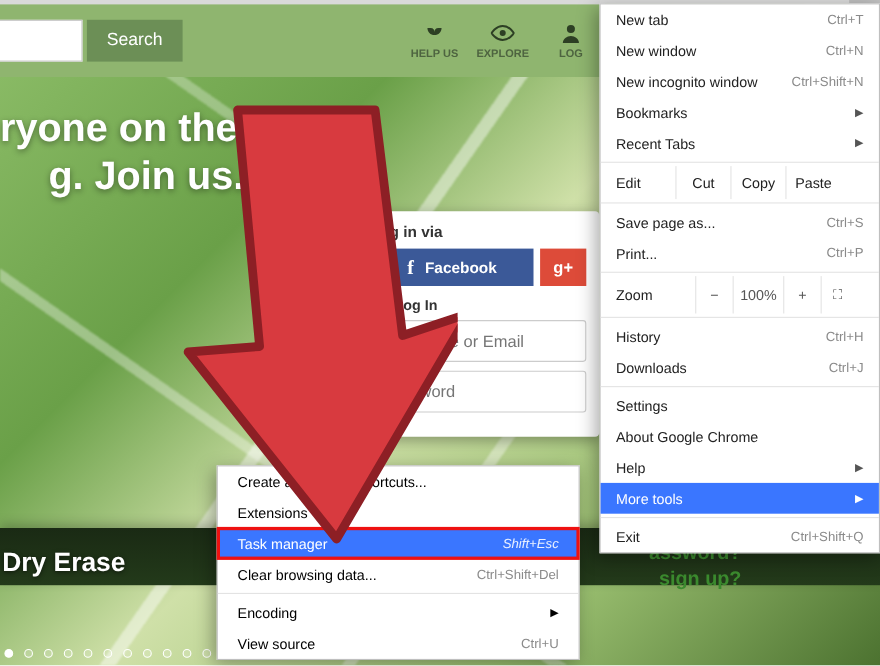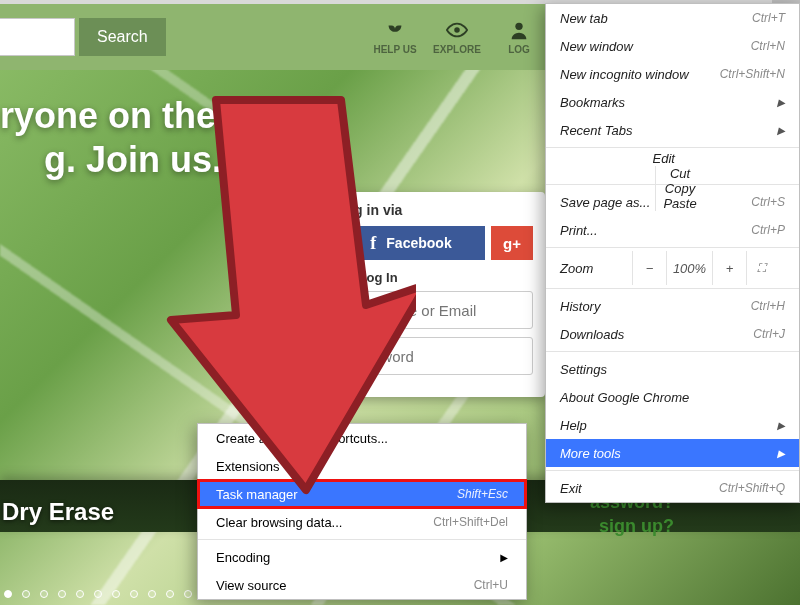--- a/index.html
+++ b/index.html
@@ -37,28 +37,28 @@
   .gp { width:42px; background:#dd4b39; color:#fff; height:34px; display:flex; align-items:center; justify-content:center; font-weight:700; font-size:15px;}
   .or { font-size:13px; color:#333; margin-bottom:6px; font-weight:600;}
   .login input { width:100%; height:38px; border:1px solid #ccc; border-radius:3px; padding:0 10px; font-size:15px; color:#888; margin-bottom:8px;}
   .signup { position:absolute; left:590px; top:490px; text-align:right;}
   .signup div { color:#3b8a2e; font-weight:700; font-size:18px; line-height:24px;}
   
   .dots { position:absolute; left:4px; top:590px; display:flex; gap:10px;}
   .dot { width:8px; height:8px; border:1px solid #fff; border-radius:50%; background:rgba(255,255,255,0.15);}
   .dot.on { background:#fff;}
   
-  .menu { position:absolute; right:0; top:3px; width:255px; background:#fff; border:1px solid #bfbfbf; box-shadow:-3px 4px 16px rgba(0,0,0,0.35); font-size:13px; color:#222;font-style:italic;}
+  .menu { position:absolute; right:0; top:3px; width:255px; background:#fff; border:1px solid #bfbfbf; box-shadow:-3px 4px 16px rgba(0,0,0,0.35); font-size:13px; color:#222;}
   .menu .row { display:flex; align-items:center; height:28px; padding:0 14px; }
   .menu .row.hover { background:#3a76ff; color:#fff;}
   .menu .row .sc { margin-left:auto; color:#8a8a8a; font-size:12px;}
   .menu .row .arr { margin-left:auto; font-size:10px; color:#555;}
   .menu .row.hover .arr{ color:#fff;}
   .menu hr { border:none; border-top:1px solid #e3e3e3; margin:3px 0;}
-  .edit-row { display:flex; height:30px; align-items:center; padding-left:14px;flex-direction:column;}
+  .edit-row { display:flex; height:30px; align-items:center; padding-left:14px;}
   .edit-row span:first-child { width:54px;}
   .edit-row .btn { width:50px; text-align:center; border-left:1px solid #e3e3e3; height:100%; display:flex; align-items:center; justify-content:center;}
   .zoom-row { display:flex; height:34px; align-items:center; padding-left:14px;}
   .zoom-row .lbl { width:72px;}
   .zoom-row .zB { width:34px; height:100%; display:flex; align-items:center; justify-content:center; border-left:1px solid #e3e3e3; color:#555;}
   .zoom-row .pct { width:46px; text-align:center;}
   .zoom-row .fs { width:30px; font-size:12px;}
   
   .submenu { position:absolute; left:197px; top:423px; width:330px; background:#fff; border:1px solid #bfbfbf; box-shadow:-3px 4px 16px rgba(0,0,0,0.35); font-size:13px; }
   .submenu .row { display:flex; align-items:center; height:28px; padding:0 18px;}

